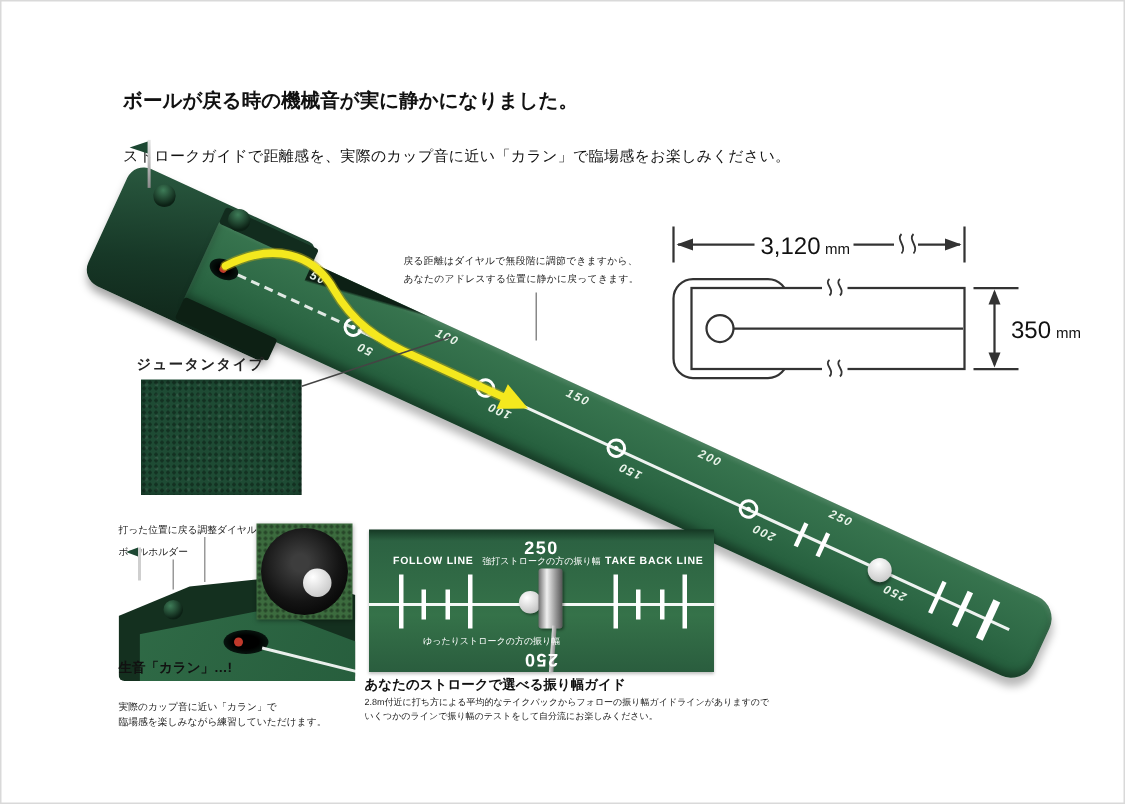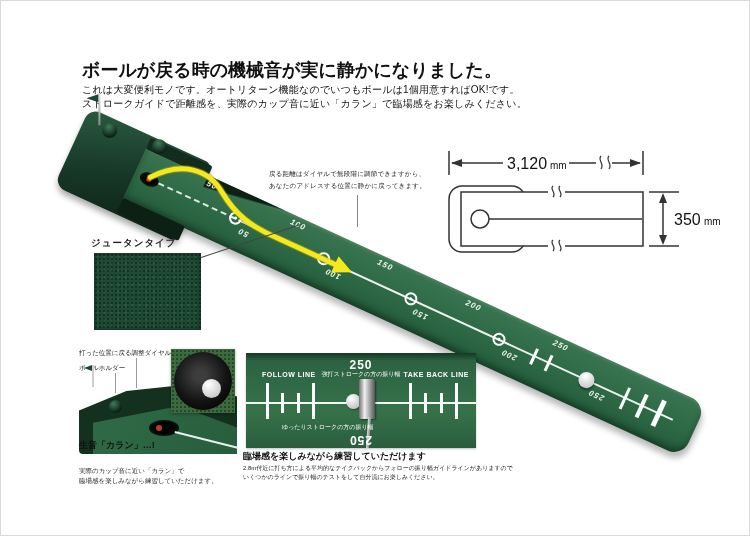--- a/index.html
+++ b/index.html
@@ -1,19 +1,19 @@
 <!DOCTYPE html>
 <html><head>
 <meta charset="utf-8">
 <style>
   html,body{margin:0;padding:0;background:#fff;font-family:"Liberation Sans","DejaVu Sans",sans-serif;}
   .canvas{position:relative;width:750px;height:536px;background:#fff;border:1px solid #d9d9d9;box-sizing:border-box;overflow:hidden;}
   .a{position:absolute;}
   
-  .heading{left:81px;top:57px;font-size:18px;font-weight:bold;color:#111;}
+  .heading{left:81px;top:57px;font-size:13px;font-weight:bold;color:#111;}
   .intro{left:81px;font-size:10px;color:#111;letter-spacing:0.2px;}
   
   .mat-scene{left:77px;top:99px;width:720px;height:130px;transform:rotate(24.7deg);transform-origin:0 0;}
   .machine{left:14px;top:2px;width:134px;height:86px;background:linear-gradient(160deg,#2a5a40,#173827 50%,#0d2015);border-radius:12px 6px 6px 12px;box-shadow:2px 4px 6px rgba(0,0,0,.35);}
   .strip{left:82px;top:14px;width:616px;height:58px;background:linear-gradient(180deg,#38754f,#2d6845 60%,#235c3b);border-radius:2px 16px 16px 2px;box-shadow:inset 0 -4px 6px rgba(0,0,0,.35),inset 0 2px 3px rgba(255,255,255,.12),3px 5px 6px rgba(0,0,0,.28);}
   .rail-top{left:82px;top:4px;width:68px;height:12px;background:#122c1e;border-radius:2px;}
   .rail-bottom{left:82px;top:70px;width:68px;height:16px;background:#0d2014;border-radius:2px;}
   .wedge{left:150px;top:14px;width:85px;height:13px;background:linear-gradient(to bottom right,#0d2015 45%,transparent 52%);}
   .knob{width:15px;height:15px;border-radius:50%;background:radial-gradient(circle at 35% 30%,#3e7c58,#0c2115 70%);}
   .flag{left:14px;top:-18px;width:32px;height:32px;transform:rotate(-24.7deg);transform-origin:bottom center;}
@@ -67,21 +67,20 @@
   .gp-250-bottom{left:103px;top:80px;font-size:12px;font-weight:bold;color:#fff;letter-spacing:1px;transform:rotate(180deg);}
   .guide-title{left:242px;top:449px;font-size:9px;font-weight:bold;color:#111;}
   .guide-desc{left:242px;font-size:6px;color:#222;}
 </style>
 </head>
 <body>
 
 <div class="canvas">
 
   <div class="a heading">ボールが戻る時の機械音が実に静かになりました。</div>
-  <div class="a intro" style="top:82px;">これは大変便利モノです。オートリターン機能なのでいつもボールは1個用意すればOK!です。</div>
   <div class="a intro" style="top:96px;">ストロークガイドで距離感を、実際のカップ音に近い「カラン」で臨場感をお楽しみください。</div>
 
   <div class="a mat-scene">
     <div class="a machine"></div>
     <div class="a strip"></div>
     <div class="a rail-top"></div>
     <div class="a rail-bottom"></div>
     <div class="a wedge"></div>
     <div class="a knob" style="left:34px;top:7px;"></div>
     <div class="a knob" style="left:86px;top:1px;"></div>
@@ -215,17 +214,17 @@
     <div class="a gp-tick" style="left:178px;top:40px;height:20px;"></div>
     <div class="a gp-tick" style="left:194px;top:40px;height:20px;"></div>
     <div class="a gp-tick" style="left:209px;top:30px;height:36px;"></div>
     <div class="a gp-ball"></div>
     <div class="a gp-head"></div>
     <div class="a gp-shaft"></div>
     <div class="a gp-relaxed">ゆったりストロークの方の振り幅</div>
     <div class="a gp-250-bottom">250</div>
   </div>
 
-  <div class="a guide-title">臨場感を楽しみながら練習していただけます</div>
+  <div class="a guide-title">あなたのストロークで選べる振り幅ガイド</div>
   <div class="a guide-desc" style="top:463px;">2.8m付近に打ち方による平均的なテイクバックからフォローの振り幅ガイドラインがありますので</div>
   <div class="a guide-desc" style="top:472px;">いくつかのラインで振り幅のテストをして自分流にお楽しみください。</div>
 
 </div>
 
 </body></html>

